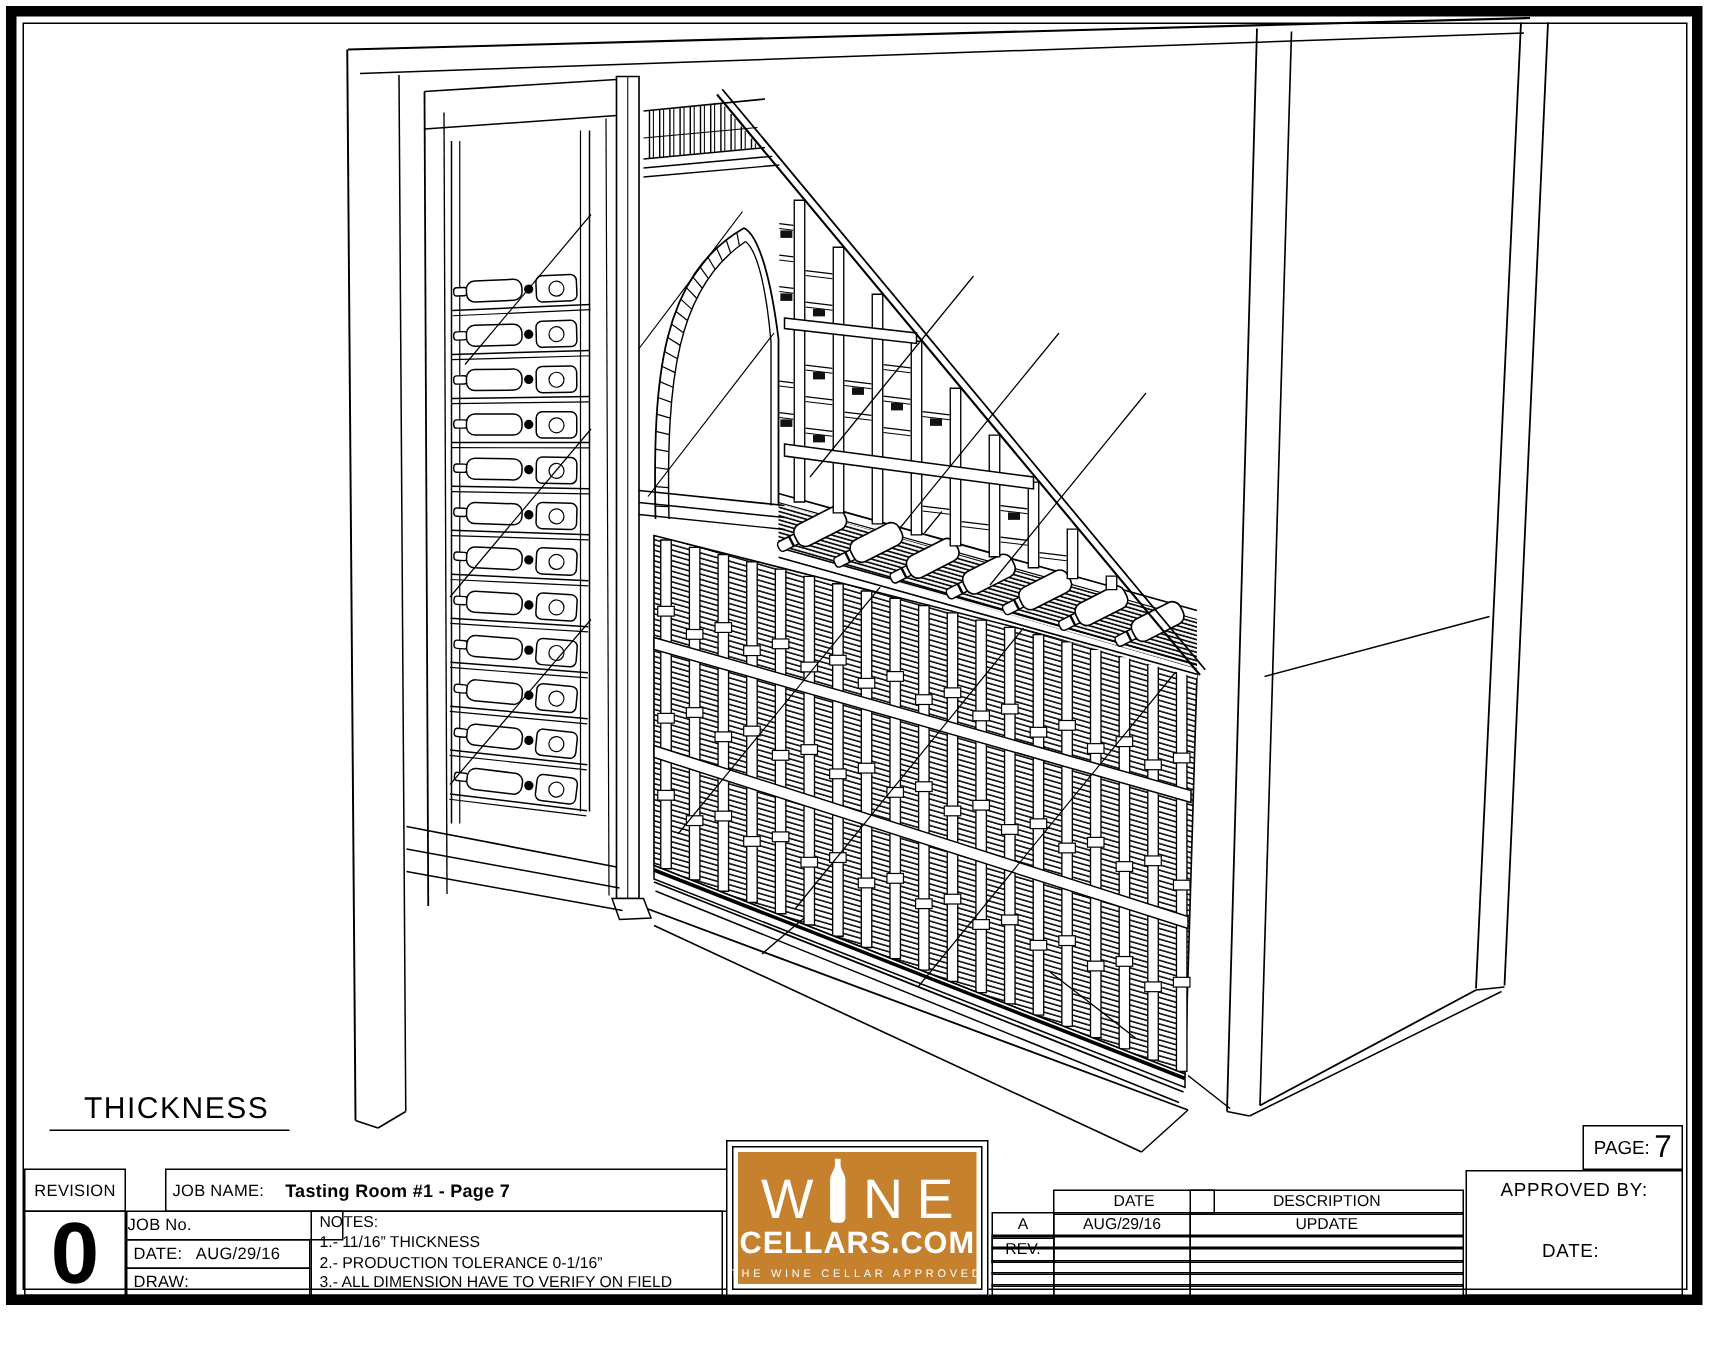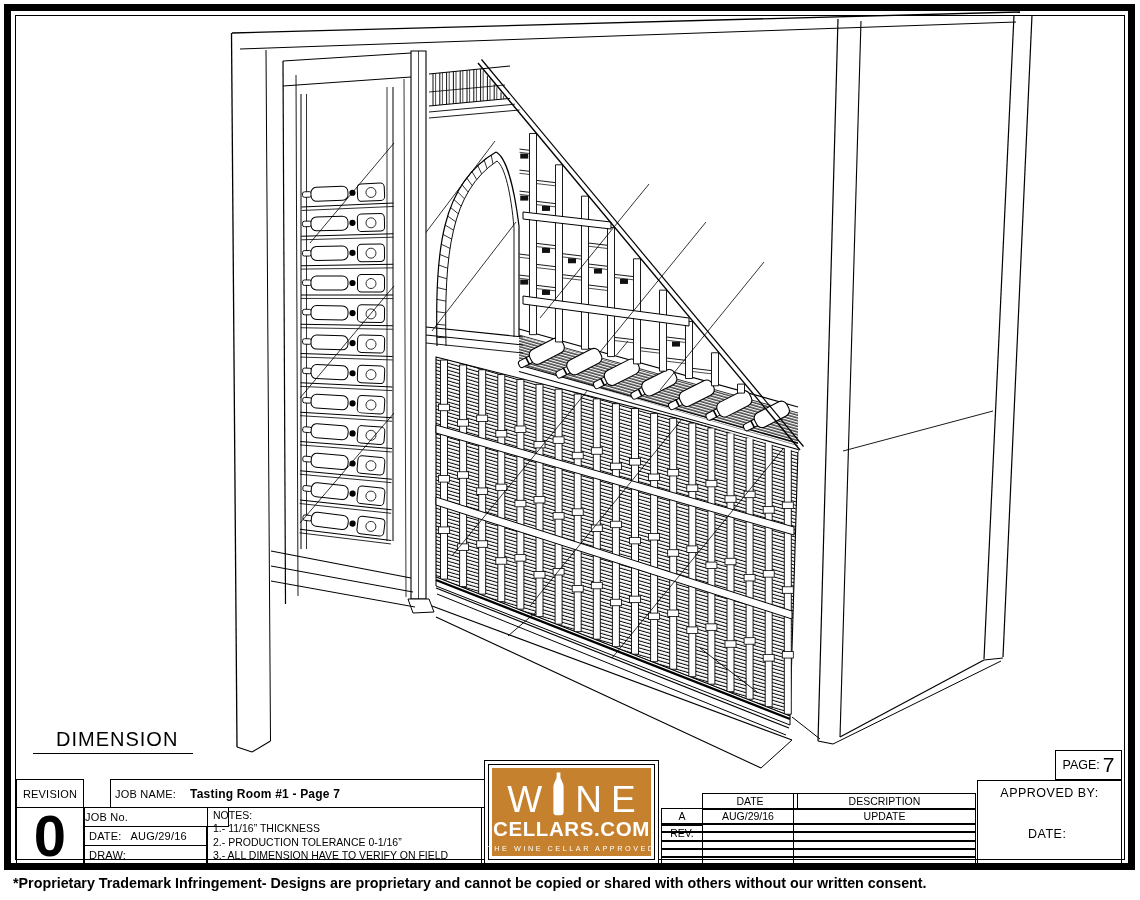--- a/index.html
+++ b/index.html
@@ -464,21 +464,21 @@
       </g>
       <g>
         <line x1="478" y1="63" x2="800" y2="450" stroke="#000" stroke-width="1.4"></line>
         <line x1="481.5" y1="59.5" x2="803.5" y2="446.5" stroke="#000" stroke-width="1.2"></line>
       </g>
     </svg>
 
   <div class="b-outer"></div>
   <div class="b-inner"></div>
 
-  <div class="abs view-label" style="left:56px;top:728px;">DIMENSION</div>
+  <div class="abs view-label" style="left:56px;top:728px;">THICKNESS</div>
   <div class="view-underline"></div>
 
   <div class="box cell lbl" style="left:16px;top:779px;width:68px;height:29px;">REVISION</div>
   <div class="box" style="left:84px;top:779px;width:398px;height:29px;display:flex;align-items:center;padding-left:4px;gap:14px;margin-left:26px;">
     <span class="lbl">JOB NAME:</span>
     <span class="jobname">Tasting Room #1 - Page 7</span>
   </div>
   <div class="box cell bigzero" style="left:16px;top:807px;width:68px;height:57px;">0</div>
   <div class="box lbl" style="left:84px;top:807px;width:145px;height:20px;display:flex;align-items:center;padding-left:0;">JOB No.</div>
   <div class="box lbl" style="left:84px;top:826px;width:123px;height:20px;display:flex;align-items:center;padding-left:4px;gap:9px;">
@@ -503,21 +503,21 @@
         </svg>
         <span>N</span>
         <span>E</span>
       </div>
       <div class="logo-brand">CELLARS.COM</div>
       <div class="logo-tag">THE WINE CELLAR APPROVED</div>
     </div>
   </div>
 
   <div class="box cell sm" style="left:661px;top:793px;width:42px;height:16.5px;margin-top:32px;">REV.</div>
-  <div class="box cell sm" style="left:702px;top:793px;width:96px;height:16.5px;">DATE</div>
+  <div class="box cell sm" style="left:702px;top:793px;width:108px;height:16.5px;">DATE</div>
   <div class="box cell sm" style="left:793px;top:793px;width:183px;height:16.5px;">DESCRIPTION</div>
   <div class="box cell sm" style="left:661px;top:808px;width:42px;height:16.5px;">A</div>
   <div class="box cell sm" style="left:702px;top:808px;width:92px;height:16.5px;">AUG/29/16</div>
   <div class="box cell sm" style="left:793px;top:808px;width:183px;height:16.5px;">UPDATE</div>
   <div id="rev-empty">
       <div class="box" style="left: 661px; top: 823px; width: 42px; height: 9.5px;"></div>
       <div class="box" style="left: 702px; top: 823px; width: 92px; height: 9.5px;"></div>
       <div class="box" style="left: 793px; top: 823px; width: 183px; height: 9.5px;"></div>
       <div class="box" style="left: 661px; top: 831px; width: 42px; height: 10.5px;"></div>
       <div class="box" style="left: 702px; top: 831px; width: 92px; height: 10.5px;"></div>
@@ -535,14 +535,13 @@
 
   <div class="box" style="left:977px;top:780px;width:145px;height:84px;">
     <div class="appr" style="text-align:center;margin-top:5px;">APPROVED BY:</div>
     <div class="appr" style="position:absolute;left:50px;top:46px;">DATE:</div>
   </div>
   <div class="box cell" style="left:1055px;top:750px;width:67px;height:30px;gap:3px;text-align:right;">
     <span style="font-size:12.5px;">PAGE:</span>
     <span class="page-big">7</span>
   </div>
 
-  <div class="disclaimer">*Proprietary Trademark Infringement- Designs are proprietary and cannot be copied or shared with others without our written consent.</div>
 </div>
 
 </body></html>

